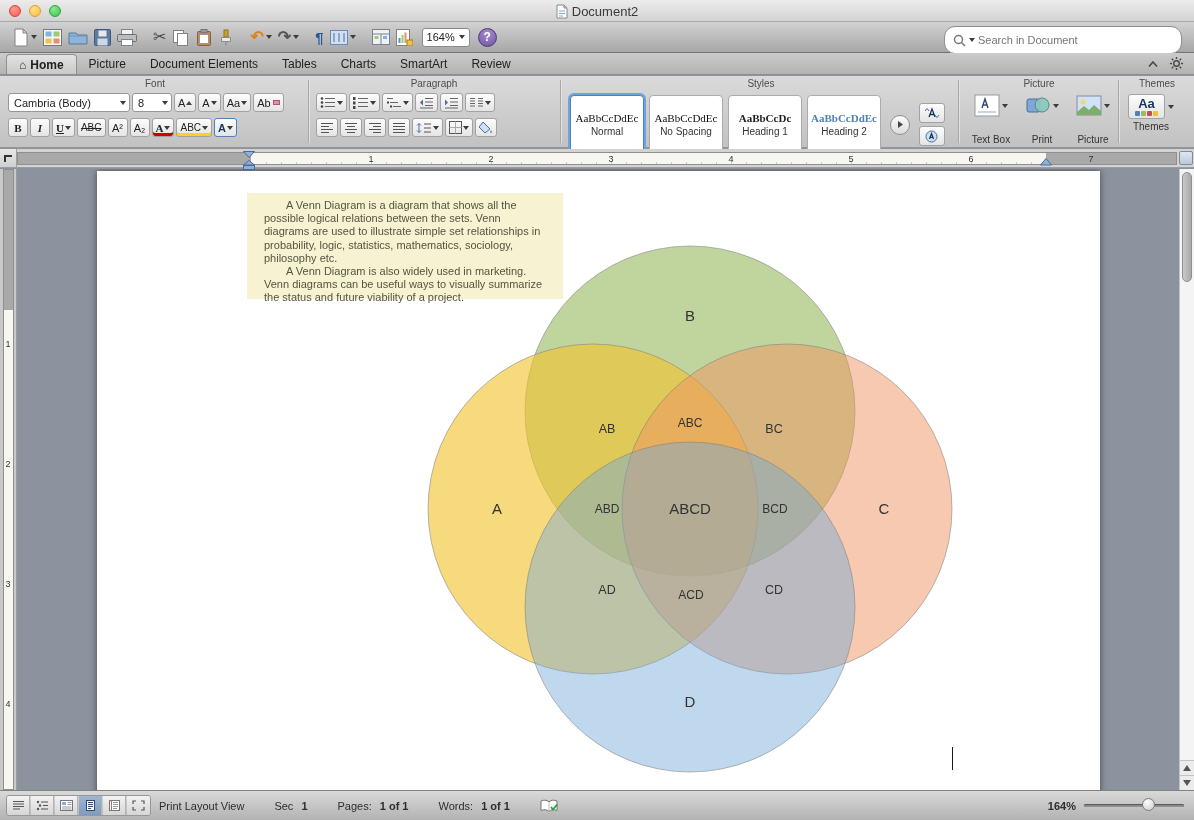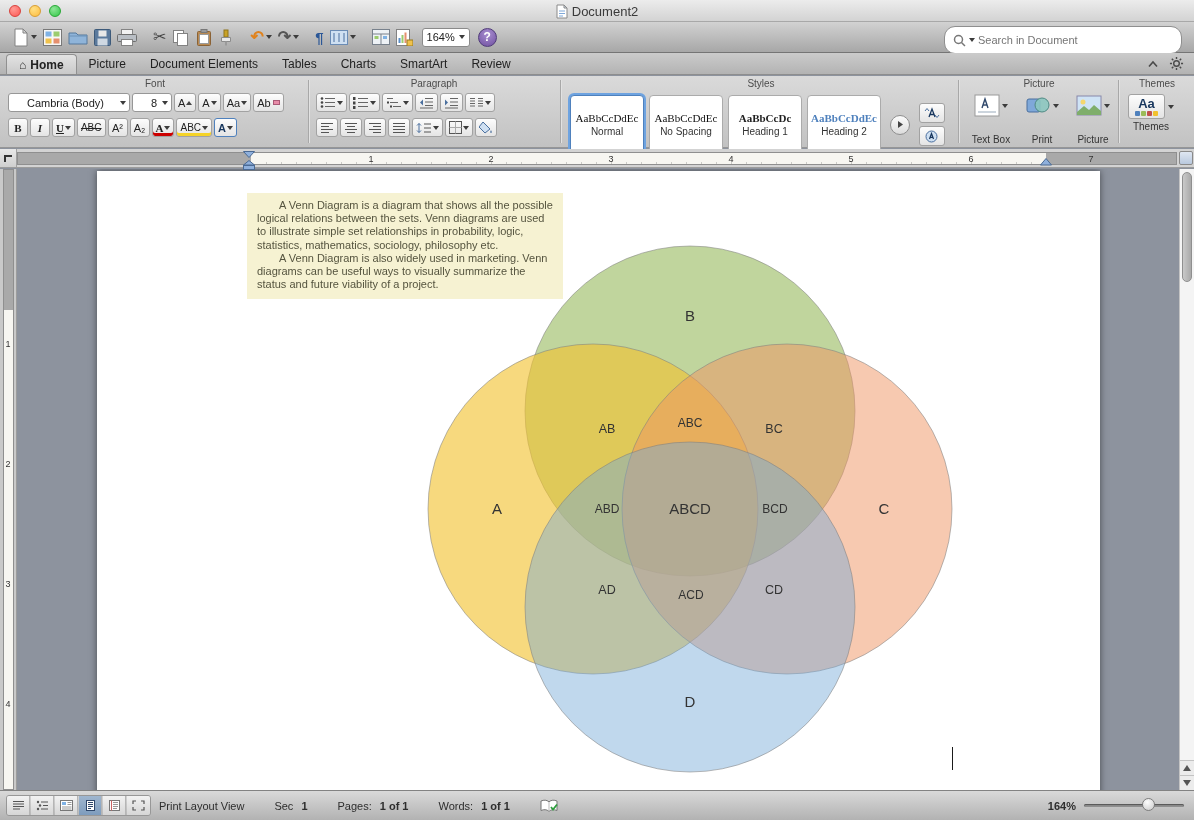--- a/index.html
+++ b/index.html
@@ -36,21 +36,21 @@
   .rtab.active{background:linear-gradient(#e3e3e3,#c9c9c9);border:1px solid #909090;border-bottom:none;font-weight:bold}
   .home-g{font-size:12px;color:#333}
   .tabrow-right{margin-left:auto;display:flex;align-items:center;gap:10px;padding-right:4px;height:100%}
 
   
   .ribbon{position:absolute;top:76px;left:0;right:0;height:72px;background:linear-gradient(#dadada,#c2c2c2);border-bottom:1px solid #969696;z-index:30}
   .rgroup{position:absolute;top:0;height:100%}
   .glabel{position:absolute;top:2px;left:0;right:0;text-align:center;font-size:10px;color:#4c4c4c}
   .gsep{position:absolute;top:4px;bottom:4px;width:1px;background:#a8a8a8;box-shadow:1px 0 0 #e2e2e2}
   .rrow{position:absolute;left:4px;display:flex;align-items:center;gap:2px}
-  .combo{display:inline-flex;align-items:center;height:19px;background:#fff;border:1px solid #979797;border-radius:3px;padding:0 3px 0 18px;justify-content:space-between}
+  .combo{display:inline-flex;align-items:center;height:19px;background:#fff;border:1px solid #979797;border-radius:3px;padding:0 3px 0 5px;justify-content:space-between}
   .combo .ctext{font-size:11px;color:#222;white-space:nowrap;overflow:hidden}
   .rbtn{display:inline-flex;align-items:center;justify-content:center;gap:1px;height:19px;min-width:20px;padding:0 3px;border:1px solid #a2a2a2;border-radius:3px;background:linear-gradient(#fdfdfd,#e4e4e4);font-size:11px;color:#222;cursor:default}
   .rbtn .tinyup{width:0;height:0;border-left:3px solid transparent;border-right:3px solid transparent;border-bottom:4px solid #444}
   .serifb{font-family:"Liberation Serif",serif;font-weight:bold}
   .serifi{font-family:"Liberation Serif",serif;font-style:italic;font-weight:bold}
   .u-line{text-decoration:underline}
   .strike{text-decoration:line-through;font-size:10px}
   .redbar{box-shadow:inset 0 -3px 0 #cc0000}
   .yellowbar{box-shadow:inset 0 -3px 0 #f5d327;font-size:10px}
   .bluebox{border:1px solid #4f81bd;color:#17365d;font-weight:bold}
@@ -87,21 +87,21 @@
   .ruler-btn{position:absolute;right:1px;top:2px;width:14px;height:14px;border:1px solid #8a8a8a;border-radius:2px;background:linear-gradient(#dfe7f2,#b9c9de)}
 
   
   .docarea{position:absolute;top:169px;left:0;right:0;bottom:30px;background:#8d939e;overflow:hidden}
   .vruler{position:absolute;left:0;top:0;bottom:0;width:17px;background:#c9c9c9;border-right:1px solid #9c9c9c;z-index:20}
   .vruler .band{position:absolute;left:3px;width:11px;top:0;bottom:0;background:#a9a9a9;border:1px solid #8f8f8f}
   .vruler .vwhite{position:absolute;left:0;right:0;top:140px;bottom:0;background:#f7f6f1}
   .vn{position:absolute;left:0;right:0;text-align:center;font-size:9px;color:#333}
   .vn1{top:170px}.vn2{top:290px}.vn3{top:410px}.vn4{top:530px}
   .page{position:absolute;left:97px;top:2px;width:1003px;height:640px;background:#fff;box-shadow:0 0 7px rgba(0,0,0,.5)}
-  .callout{position:absolute;left:150px;top:22px;width:316px;height:106px;background:#f6f2d2;padding:6px 10px;color:#55543f;font-size:11px;line-height:13.2px}
+  .callout{position:absolute;left:150px;top:22px;width:316px;height:106px;background:#f6f2d2;padding:6px 17px;color:#55543f;font-size:11px;line-height:13.2px}
   .callout p{text-indent:22px}
   .venn{position:absolute;left:0;top:0}
   .textcaret{position:absolute;left:855px;top:576px;width:1px;height:23px;background:#1a1a1a}
 
   
   .vscroll{position:absolute;right:0;top:0;bottom:0;width:15px;background:#f4f4f4;border-left:1px solid #c3c3c3;z-index:25}
   .vthumb{position:absolute;left:2px;right:2px;top:3px;height:110px;border-radius:6px;background:linear-gradient(to right,#c9c9c9,#a9a9a9);border:1px solid #8f8f8f}
   .sarrow{position:absolute;left:0;right:0;height:15px;display:flex;align-items:center;justify-content:center;background:#ececec;border-top:1px solid #c3c3c3}
   .sarrow.up{bottom:15px}
   .sarrow.down{bottom:0}

